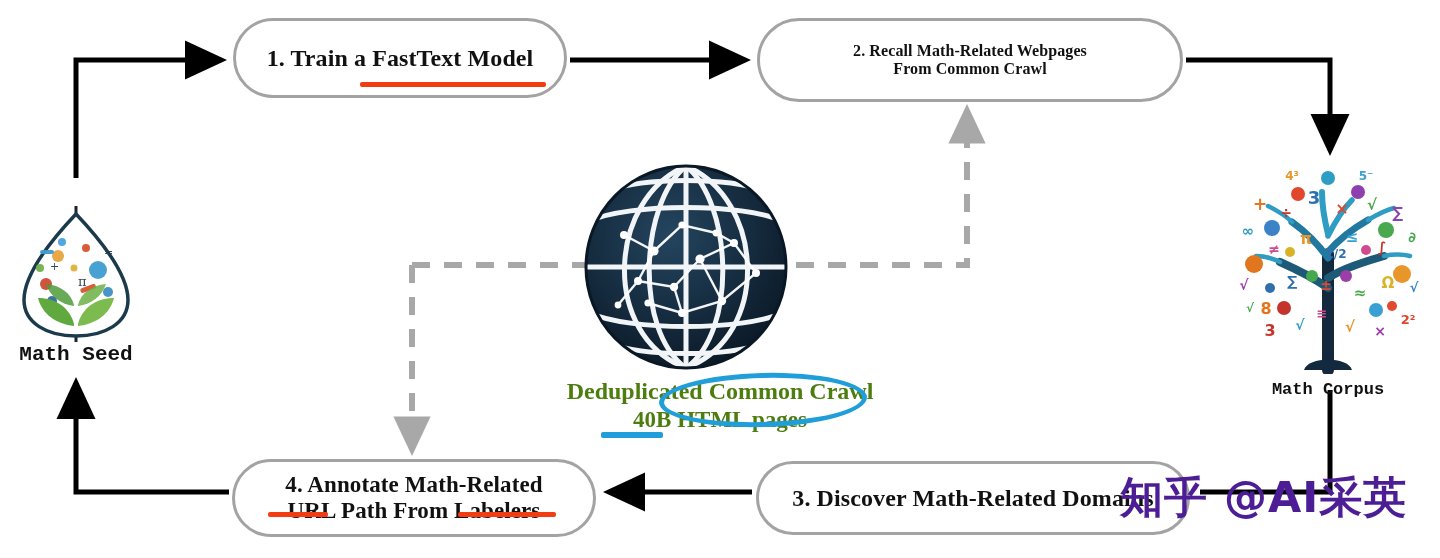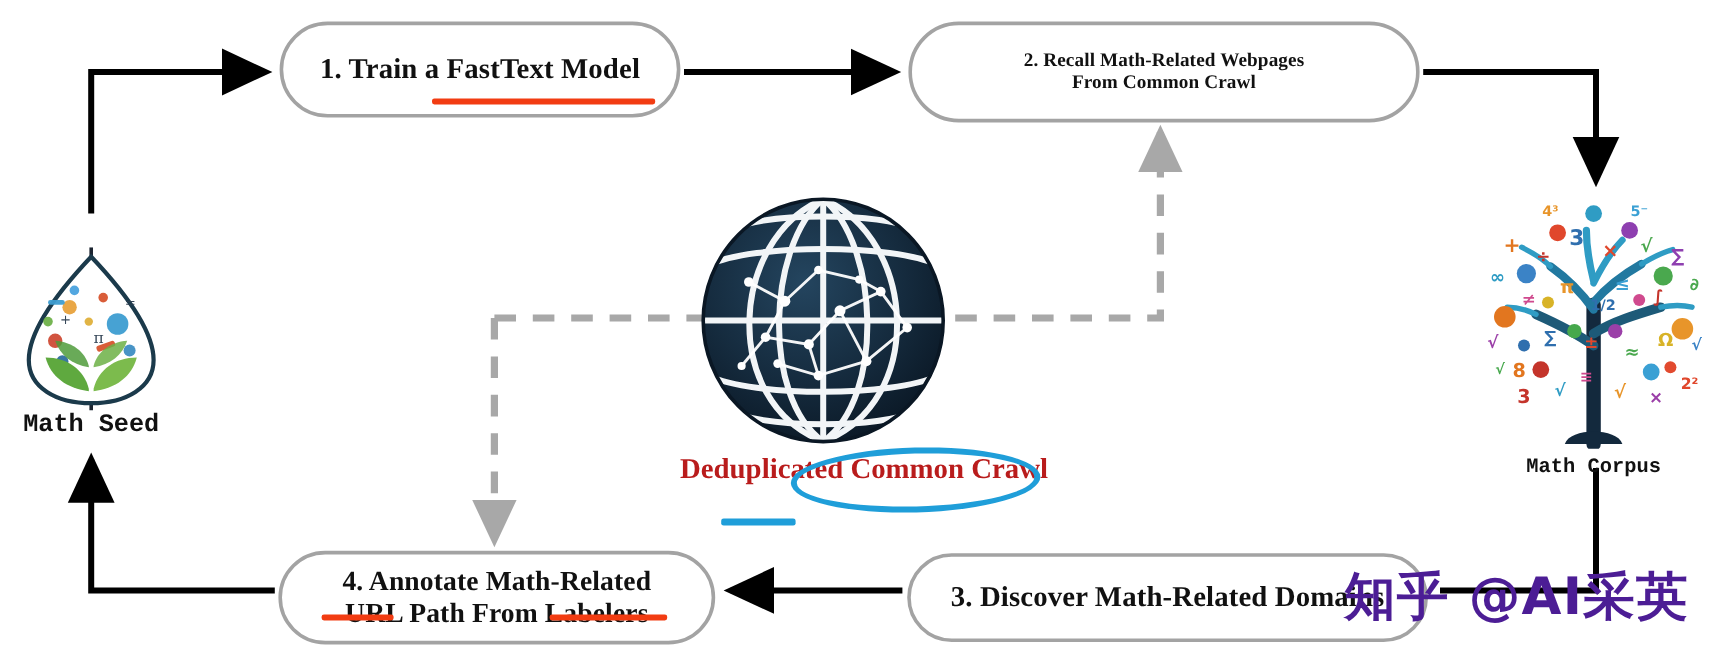--- a/index.html
+++ b/index.html
@@ -47,21 +47,21 @@
   .blue{background:#1f9ed9;}
 
   #u1{left:360px;top:82px;width:186px;}
   #u4a{left:268px;top:512px;width:60px;}
   #u4b{left:458px;top:512px;width:98px;}
   #ublue{left:601px;top:432px;width:62px;height:6px;}
 
   
   #caption{
     position:absolute;left:492px;top:376px;width:456px;
-    text-align:center;color:#b91c1c;font-weight:bold;z-index:4;
+    text-align:center;color:#4d7c0f;font-weight:bold;z-index:4;
   }
   #caption .c1{font-size:24px;line-height:1.25;white-space:nowrap;}
   #caption .c2{font-size:23px;line-height:1.25;white-space:nowrap;}
 
   
   #ellipse{
     position:absolute;left:659px;top:373px;width:198px;height:44px;
     border:5px solid #1f9ed9;border-radius:50%;
     transform:rotate(-1.5deg);z-index:5;background:transparent;
   }
@@ -284,20 +284,21 @@
 
   <div class="box" id="box4">
     <span class="ln">4. Annotate Math-Related</span>
     <span class="ln">URL Path From Labelers</span>
   </div>
   <div class="uline red" id="u4a"></div>
   <div class="uline red" id="u4b"></div>
 
   <div id="caption">
     <div class="c1">Deduplicated Common Crawl</div>
+    <div class="c2">40B HTML pages</div>
   </div>
   <div id="ellipse"></div>
   <div class="uline blue" id="ublue"></div>
 
   <div class="endlabel" id="seedlabel">Math Seed</div>
   <div class="endlabel" id="corpuslabel">Math Corpus</div>
 
   <div id="watermark">知乎 @AI采英</div>
 
 </div>

